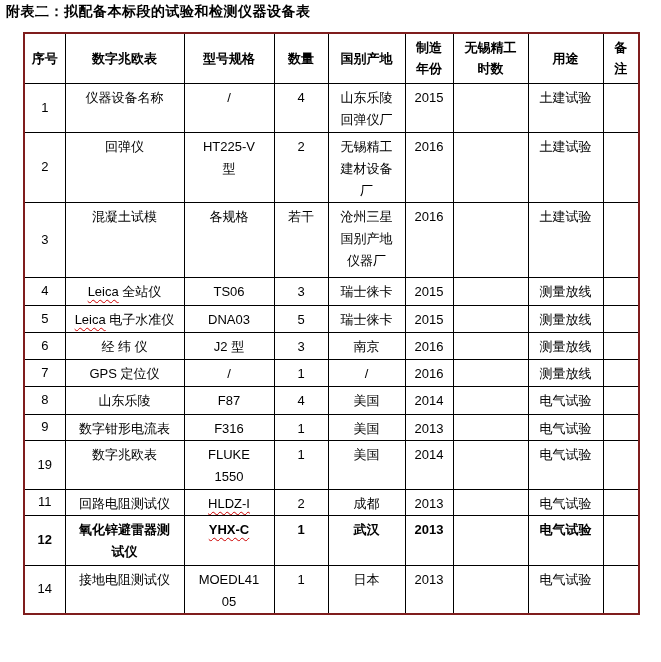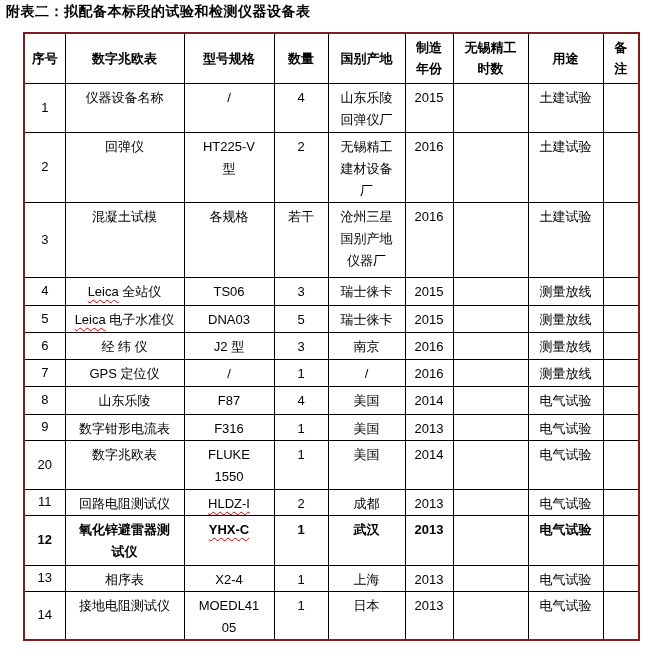--- a/index.html
+++ b/index.html
@@ -197,21 +197,21 @@
           <td>数字钳形电流表</td>
           <td>F316</td>
           <td>1</td>
           <td>美国</td>
           <td>2013</td>
           <td></td>
           <td>电气试验</td>
           <td></td>
         </tr>
         <tr style="height: 49px;">
-          <td class="idx">20</td>
+          <td class="idx">19</td>
           <td>数字兆欧表</td>
           <td>FLUKE
 1550</td>
           <td>1</td>
           <td>美国</td>
           <td>2014</td>
           <td></td>
           <td>电气试验</td>
           <td></td>
         </tr>
@@ -231,31 +231,20 @@
           <td>氧化锌避雷器测
 试仪</td>
           <td><span class="sq">YHX-C</span></td>
           <td>1</td>
           <td>武汉</td>
           <td>2013</td>
           <td></td>
           <td>电气试验</td>
           <td></td>
         </tr>
-        <tr style="height: 26px;">
-          <td class="idx">13</td>
-          <td>相序表</td>
-          <td>X2-4</td>
-          <td>1</td>
-          <td>上海</td>
-          <td>2013</td>
-          <td></td>
-          <td>电气试验</td>
-          <td></td>
-        </tr>
         <tr style="height: 49px;">
           <td class="idx">14</td>
           <td>接地电阻测试仪</td>
           <td>MOEDL41
 05</td>
           <td>1</td>
           <td>日本</td>
           <td>2013</td>
           <td></td>
           <td>电气试验</td>

